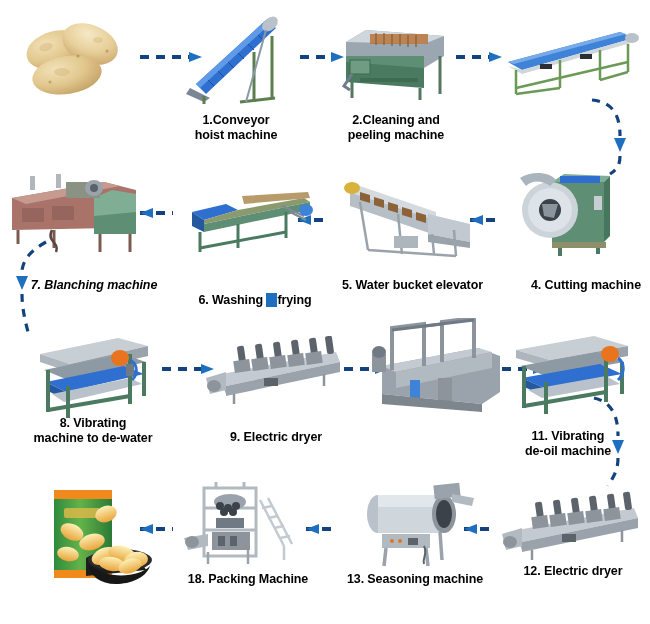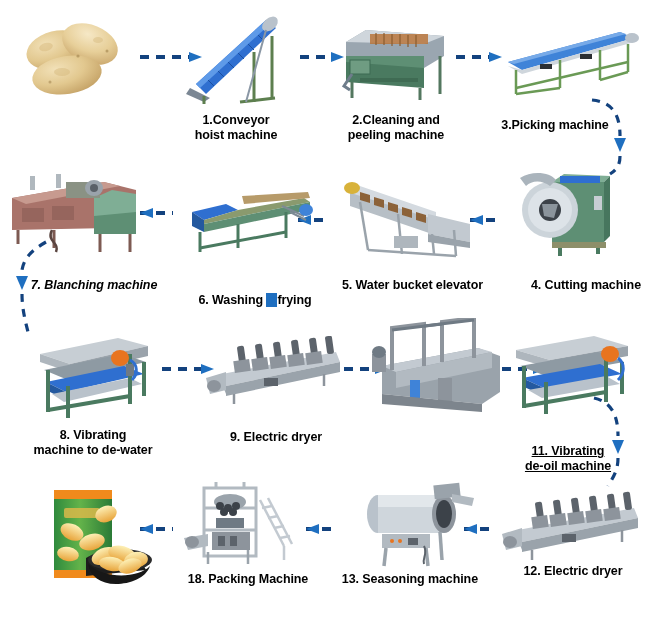--- a/index.html
+++ b/index.html
@@ -158,21 +158,20 @@
         <line x1="16" y1="66" x2="128" y2="40"></line>
         <line x1="16" y1="72" x2="60" y2="66"></line>
         <line x1="100" y1="58" x2="128" y2="50"></line>
       </g>
       <ellipse cx="132" cy="16" rx="7" ry="5" fill="#b9c2cb"></ellipse>
       <rect x="40" y="42" width="12" height="5" fill="#2b2f33"></rect>
       <rect x="80" y="32" width="12" height="5" fill="#2b2f33"></rect>
     </svg>
   </div>
 
-  <div class="label" style="left:480px;top:118px;width:150px;">3.Picking machine</div>
 
   <div class="curve" style="left:586px;top:96px;">
     <svg width="60" height="80" viewBox="0 0 60 80">
       <path d="M6 4 C 26 6, 34 18, 34 40" stroke="#13427e" stroke-width="3.2" fill="none" stroke-dasharray="8 7" stroke-linecap="butt"></path>
       <polygon points="34,56 28,42 40,42" fill="#1f6fc0"></polygon>
       <path d="M34 60 C 34 70, 30 74, 24 78" stroke="#13427e" stroke-width="3.2" fill="none" stroke-dasharray="8 7"></path>
     </svg>
   </div>
 
   <div class="mach" style="left:498px;top:166px;width:118px;height:98px;">
@@ -316,21 +315,21 @@
         <line x1="22" y1="80" x2="104" y2="66"></line>
       </g>
       <ellipse cx="94" cy="28" rx="9" ry="8" fill="#e8741f"></ellipse>
       <rect x="100" y="34" width="8" height="12" fill="#6f7a84"></rect>
       <g stroke="#2f6fd0" stroke-width="3" fill="none">
         <path d="M104 30 C 112 34, 112 44, 106 50"></path>
       </g>
     </svg>
   </div>
 
-  <div class="label" style="left:8px;top:428px;width:170px;">8. Vibrating
+  <div class="label" style="left:8px;top:416px;width:170px;">8. Vibrating
 machine to de-water</div>
 
   <div class="arrow rt" style="left:162px;top:364px;width:52px;">
     <div class="dash" style="width:39px;"></div>
       <div class="head"></div>
   </div>
 
   <div class="mach" style="left:204px;top:336px;width:138px;height:72px;">
     <svg width="138" height="72" viewBox="0 0 138 72">
       <polygon points="18,38 132,16 136,26 22,50" fill="#c3cad1"></polygon>
@@ -411,21 +410,21 @@
         <line x1="116" y1="34" x2="116" y2="66"></line>
         <line x1="18" y1="78" x2="100" y2="64"></line>
       </g>
       <ellipse cx="104" cy="26" rx="9" ry="8" fill="#e8741f"></ellipse>
       <g stroke="#2f6fd0" stroke-width="3" fill="none">
         <path d="M112 30 C 120 36, 118 46, 112 52"></path>
       </g>
     </svg>
   </div>
 
-  <div class="label" style="left:498px;top:444px;width:140px;text-decoration:underline;">11. Vibrating
+  <div class="label" style="left:498px;top:429px;width:140px;">11. Vibrating
 de-oil machine</div>
 
   <div class="curve" style="left:586px;top:396px;">
     <svg width="60" height="92" viewBox="0 0 60 92">
       <path d="M8 2 C 26 6, 32 20, 32 40" stroke="#13427e" stroke-width="3.2" fill="none" stroke-dasharray="8 7"></path>
       <polygon points="32,58 26,44 38,44" fill="#1f6fc0"></polygon>
       <path d="M32 62 C 32 74, 28 80, 22 90" stroke="#13427e" stroke-width="3.2" fill="none" stroke-dasharray="8 7"></path>
     </svg>
   </div>
 
@@ -483,21 +482,21 @@
       <rect x="56" y="56" width="10" height="7" fill="#5c636b"></rect>
       <g stroke="#9aa3ab" stroke-width="3.5">
         <line x1="34" y1="66" x2="32" y2="84"></line>
         <line x1="74" y1="66" x2="76" y2="84"></line>
         <line x1="88" y1="50" x2="90" y2="78"></line>
       </g>
       <path d="M72 64 C 76 72, 70 76, 72 82" stroke="#5c636b" stroke-width="2" fill="none"></path>
     </svg>
   </div>
 
-  <div class="label" style="left:328px;top:572px;width:150px;text-align:right;">13. Seasoning machine</div>
+  <div class="label" style="left:340px;top:572px;width:150px;">13. Seasoning machine</div>
 
   <div class="arrow lt" style="left:306px;top:524px;width:44px;">
     <div class="dash" style="width:31px;"></div>
       <div class="head"></div>
   </div>
 
   <div class="mach" style="left:182px;top:480px;width:120px;height:88px;">
     <svg width="120" height="88" viewBox="0 0 120 88">
       <g stroke="#b2bac1" stroke-width="3" fill="none">
         <rect x="22" y="8" width="52" height="68"></rect>

